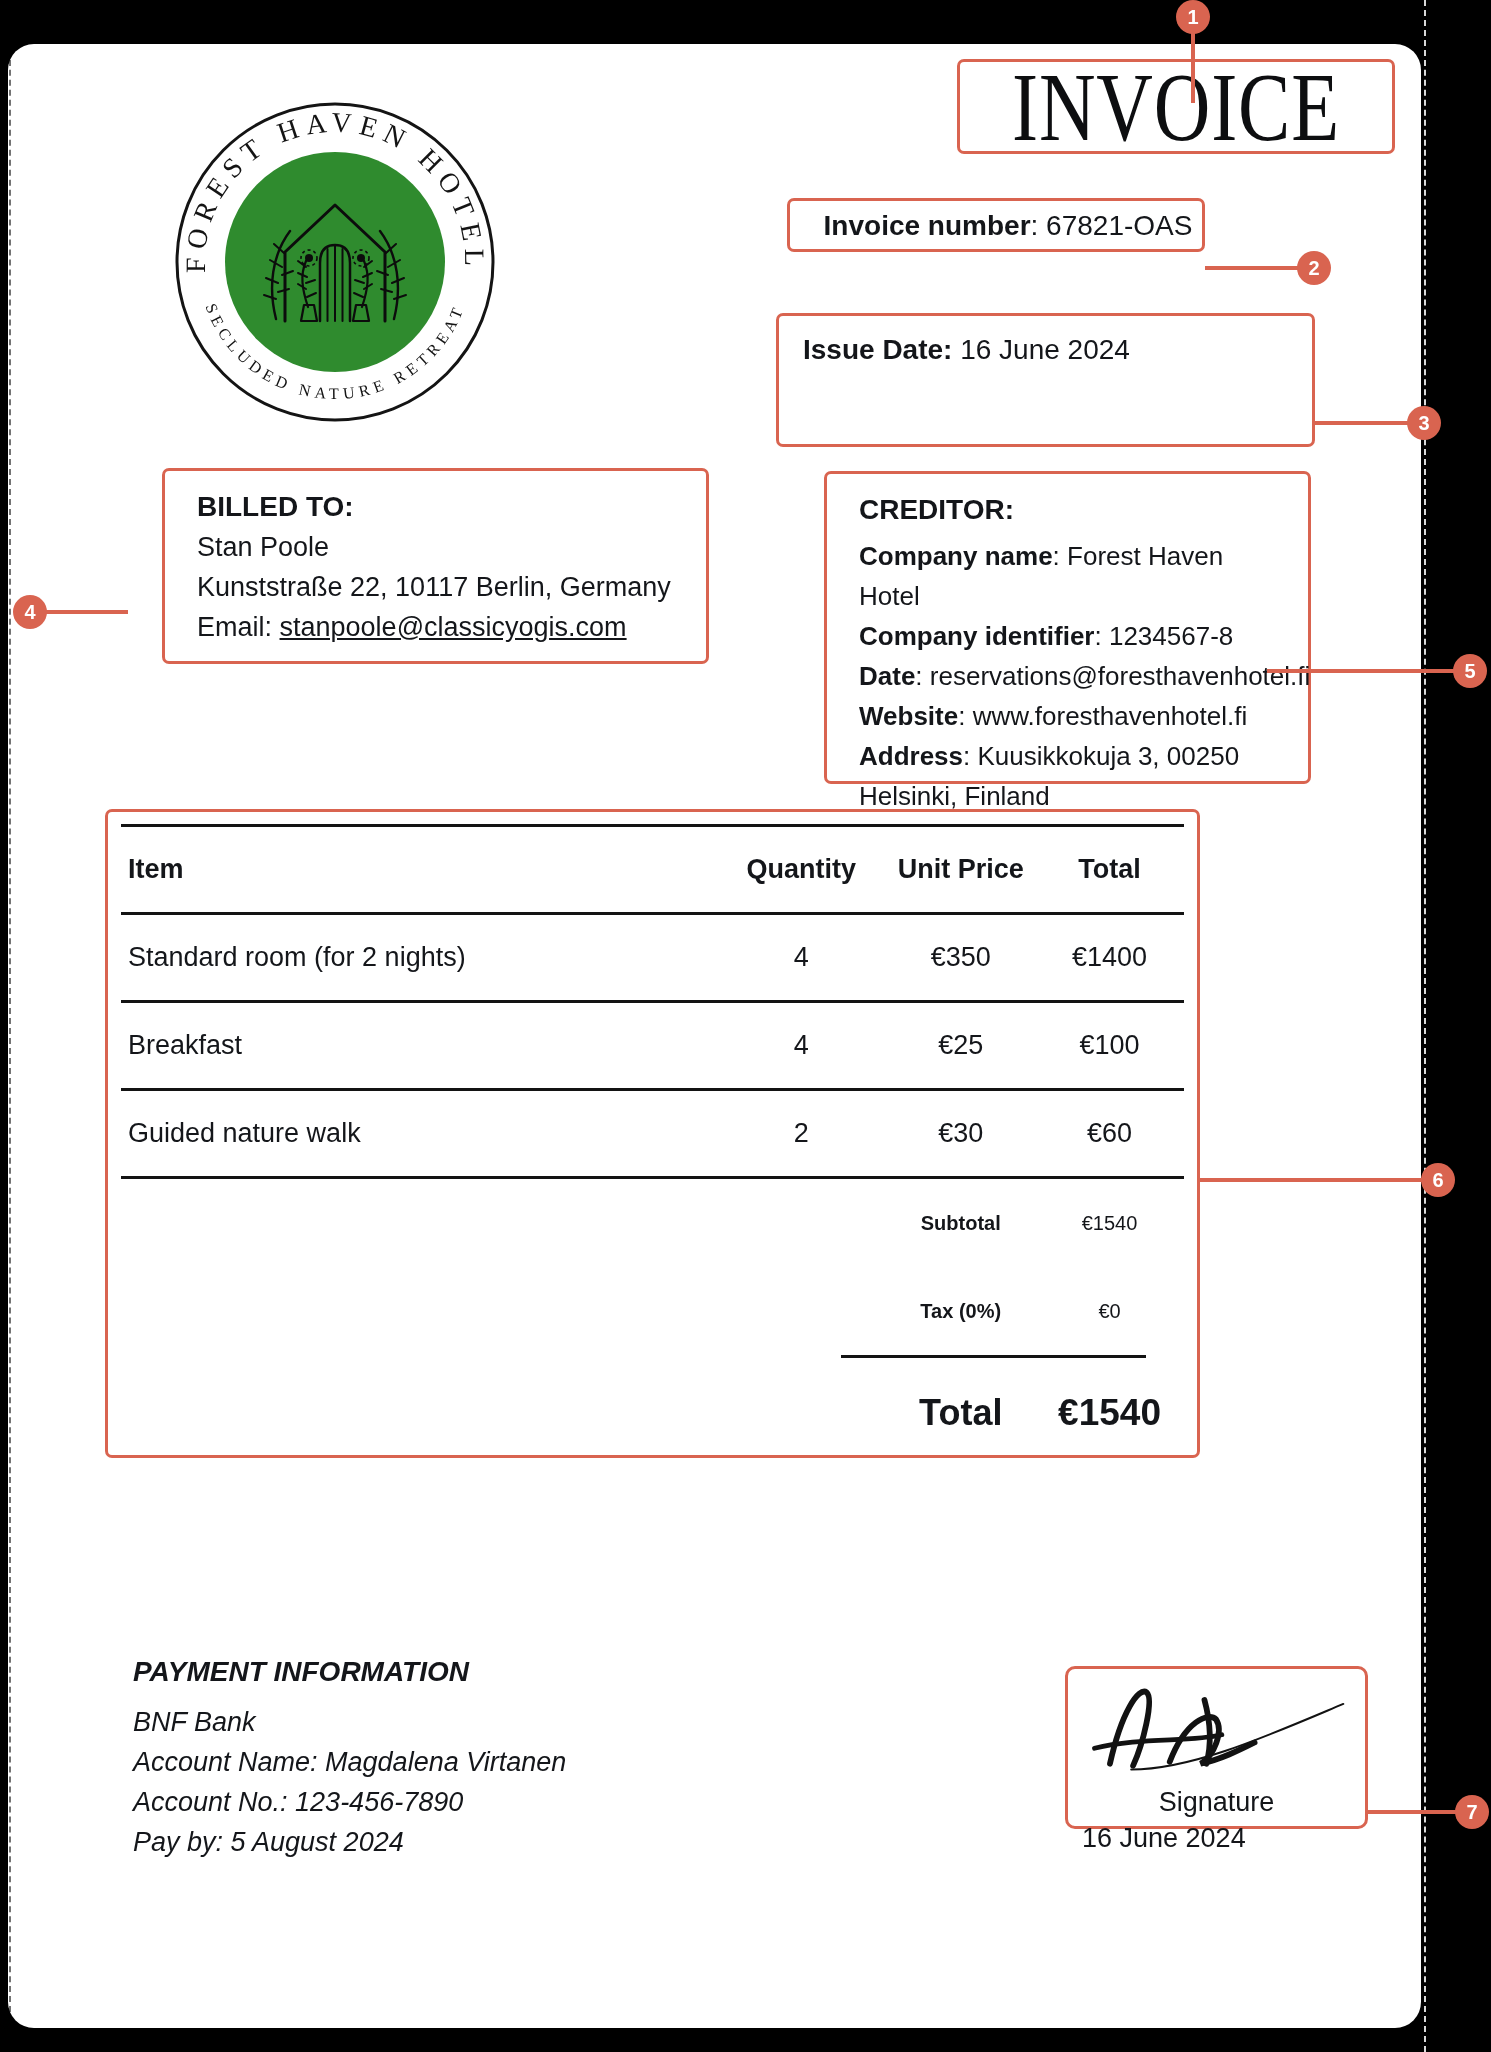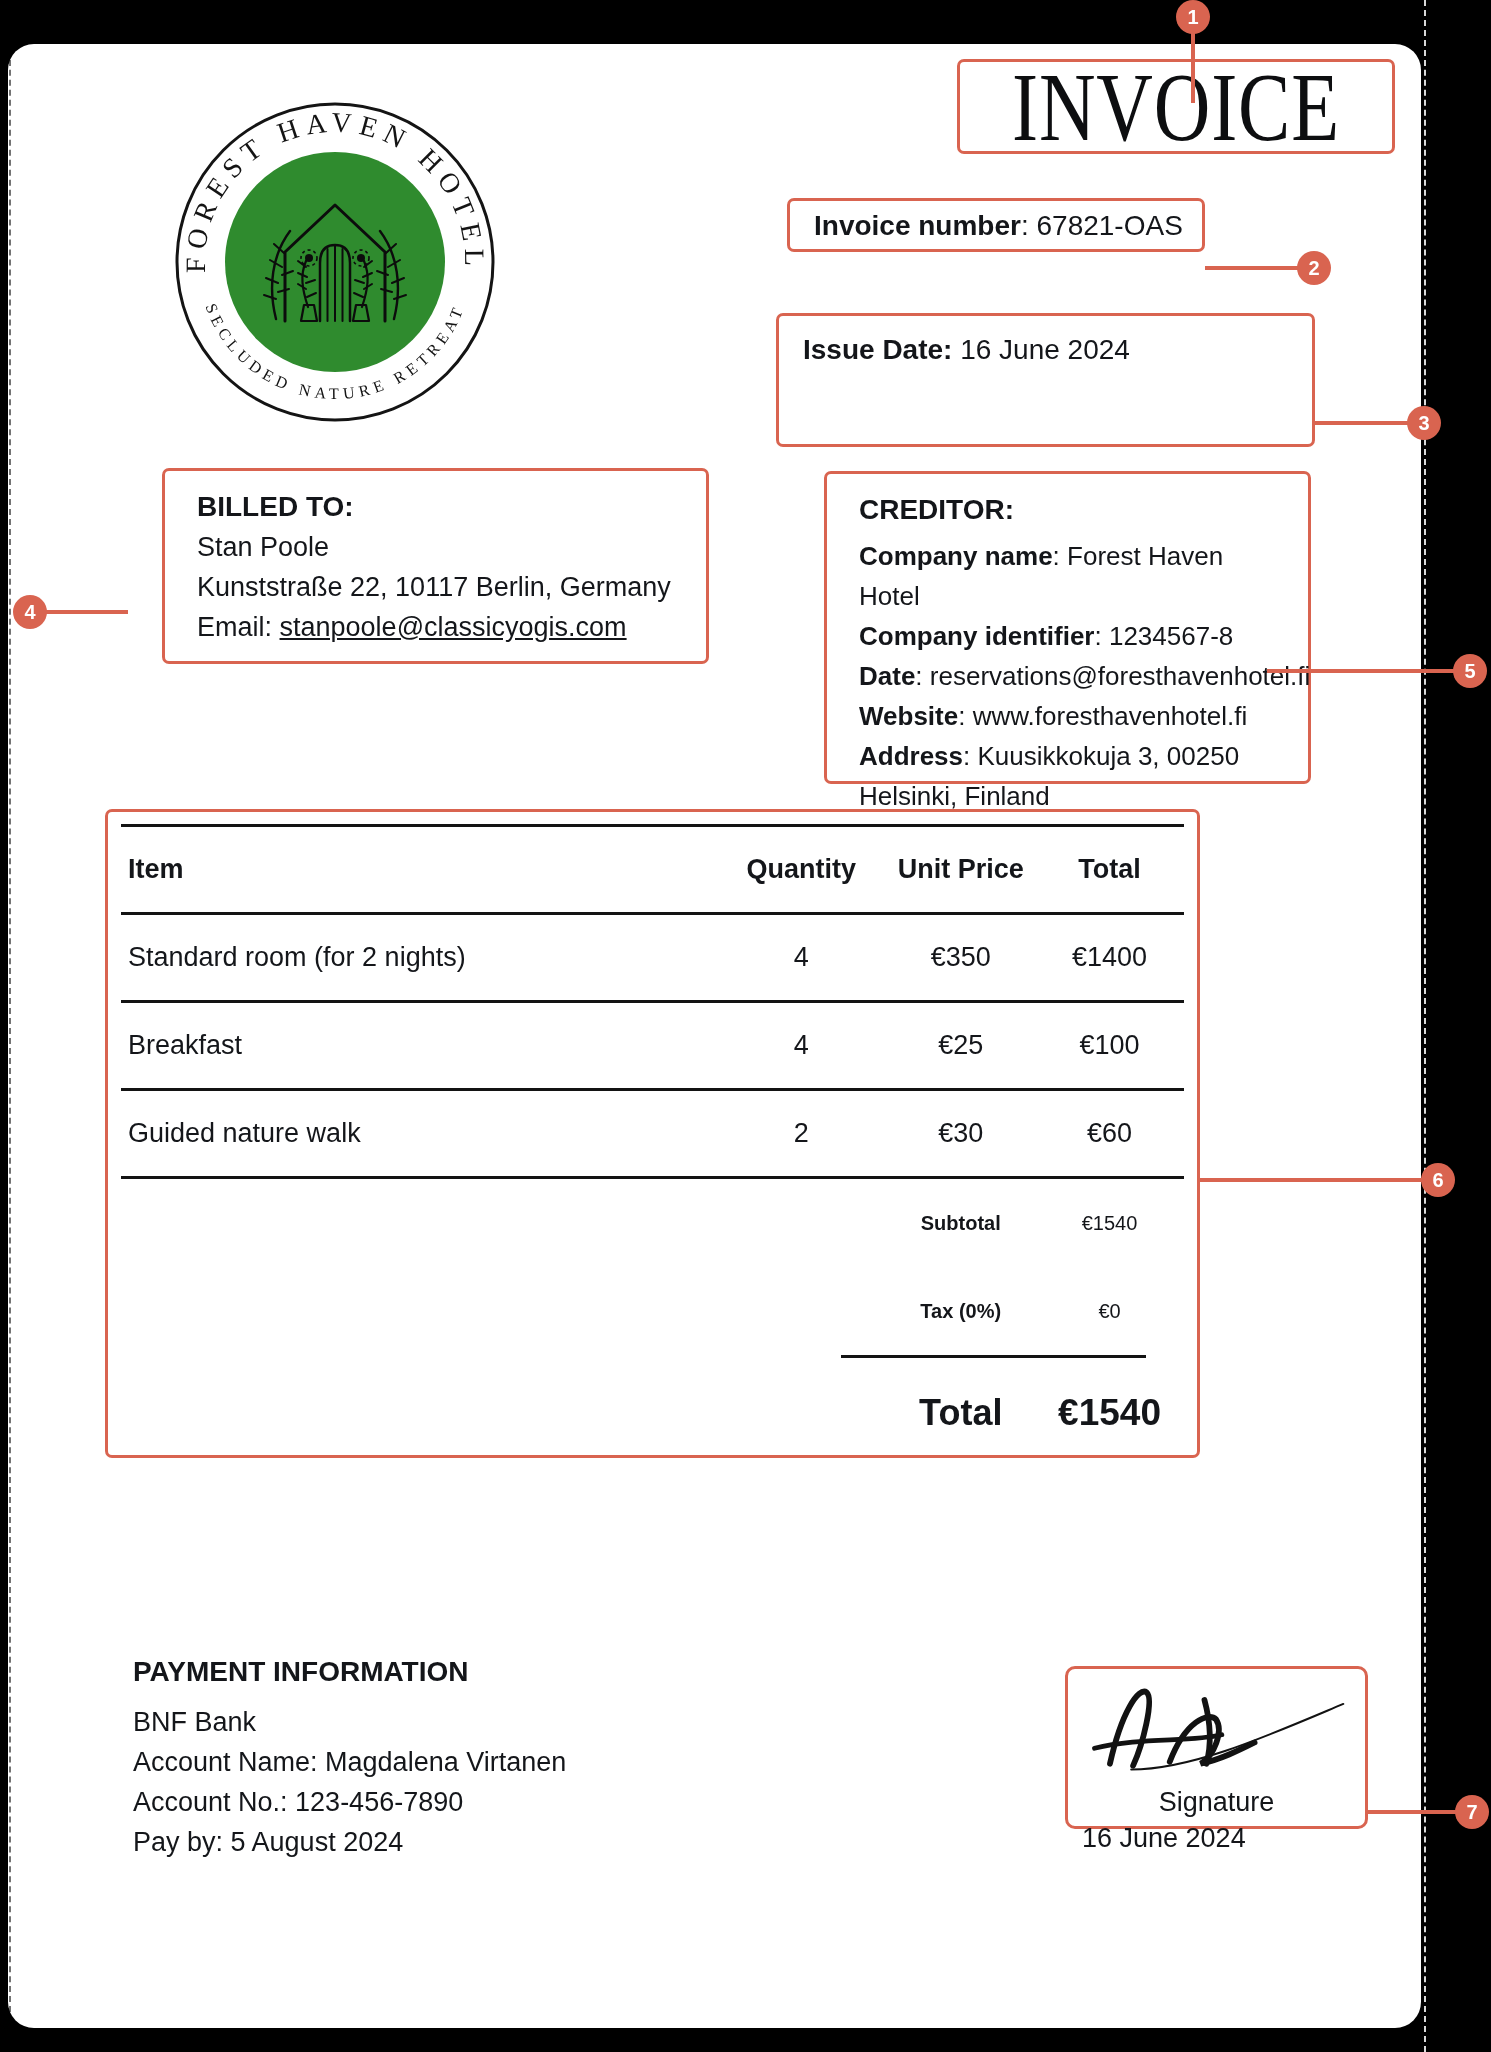--- a/index.html
+++ b/index.html
@@ -4,21 +4,21 @@
 <style>
   html,body{margin:0;padding:0;background:#000;}
   #canvas{position:relative;width:1491px;height:2052px;background:#000;overflow:hidden;
           font-family:"Liberation Sans",sans-serif;color:#14161a;}
   .abs{position:absolute;}
   #page{left:8px;top:44px;width:1413px;height:1984px;background:#fff;border-radius:26px;}
   .dash-left{left:9px;top:0;width:0;height:2052px;border-left:2px dashed rgba(0,0,0,.55);}
   .dash-right{left:1424px;top:0;width:0;height:2052px;border-left:2px dashed rgba(255,255,255,.85);}
 
   
-  .ann{border:3px solid var(--accent);border-radius:7px;box-sizing:border-box;}
+  .ann{border:3px solid var(--accent);border-radius:7px;box-sizing:border-box;justify-content:center;}
   .conn{background:var(--accent);height:4px;}
   .connv{background:var(--accent);width:4px;}
   .badge{width:34px;height:34px;border-radius:50%;background:var(--accent);
          display:flex;align-items:center;justify-content:center;
          color:#fff;font-weight:700;font-size:20px;z-index:40;}
 
   
   .invoice-title-box{left:957px;top:59px;width:438px;height:95px;display:flex;align-items:center;justify-content:center;overflow:hidden;}
   .invoice-title{font-family:"Liberation Serif",serif;font-size:98px;line-height:1;letter-spacing:1px;
                  display:inline-block;transform:scaleX(.8);white-space:nowrap;color:#0d0e10;}
@@ -47,21 +47,21 @@
   .sumrow{display:grid;grid-template-columns:56% 16% 14% 14%;align-items:center;height:88px;font-size:20px;}
   .sumrow .slbl{grid-column:3;text-align:center;font-weight:700;}
   .sumrow .sval{grid-column:4;text-align:center;}
   .total-rule{height:3px;background:#131313;margin-left:720px;width:305px;}
   .totalrow{display:grid;grid-template-columns:56% 16% 14% 14%;align-items:center;height:110px;}
   .totalrow .slbl{grid-column:3;text-align:center;font-weight:700;font-size:36px;}
   .totalrow .sval{grid-column:4;text-align:center;font-weight:700;font-size:37px;}
 
   .thanks{left:0;top:1528px;width:1413px;text-align:center;font-size:27px;}
 
-  .payment{left:133px;top:1652px;font-size:27px;line-height:40px;}
+  .payment{left:133px;top:1652px;font-size:27px;line-height:40px;font-style:italic;}
   .payment-heading{font-weight:700;font-size:28px;margin-bottom:10px;}
 
   .sig-box{left:1065px;top:1666px;width:303px;height:163px;border-radius:10px;text-align:center;}
   .sig-scribble{margin-top:6px;}
   .sig-label{font-size:27px;line-height:30px;}
   .sig-date{font-size:27px;text-align:left;padding-left:14px;margin-top:6px;}
 </style>
 </head>
 <body>
 

